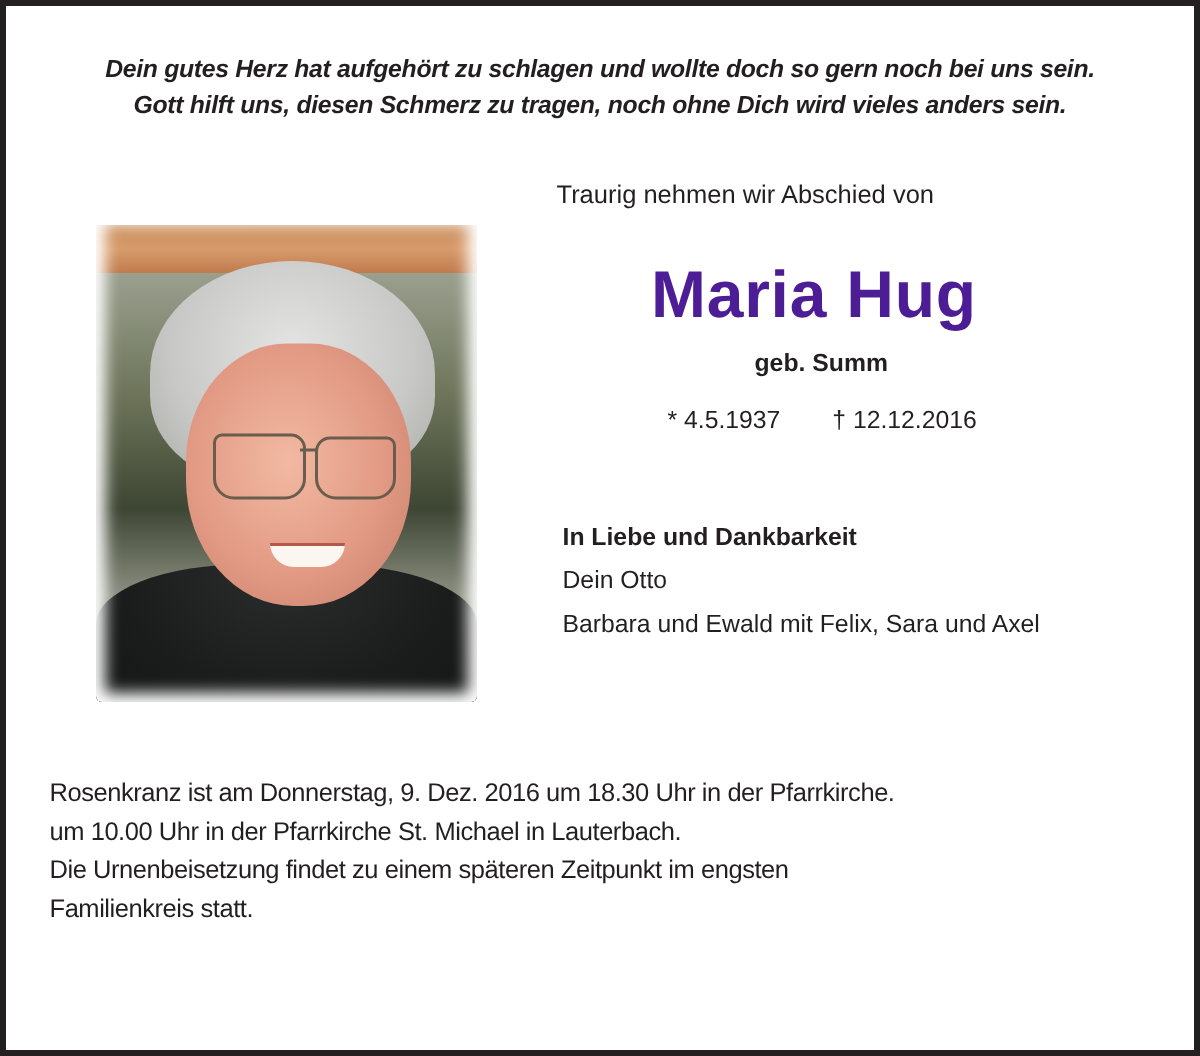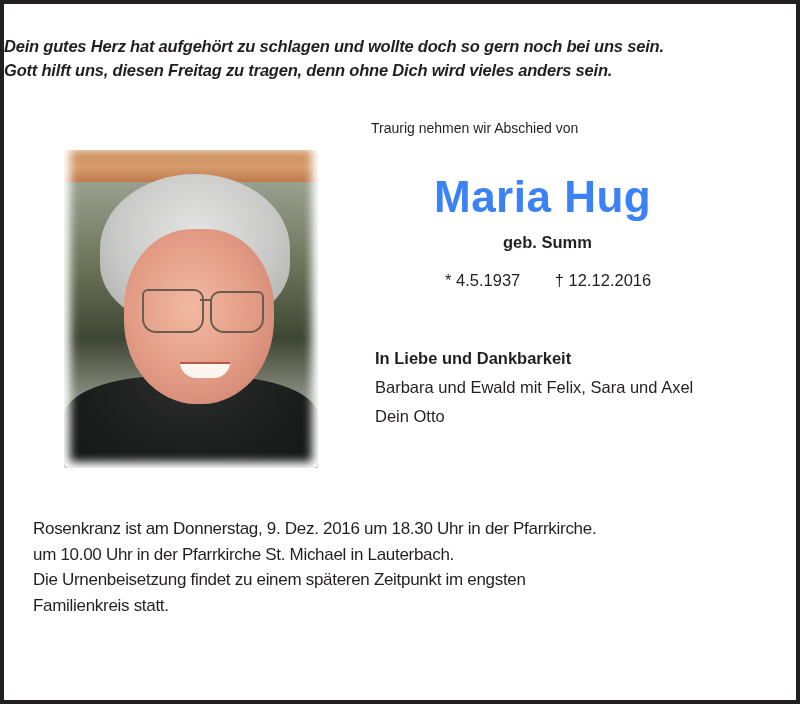--- a/index.html
+++ b/index.html
@@ -1,21 +1,21 @@
 <!DOCTYPE html>
 <html><head>
 <meta charset="utf-8">
 <style>
   html, body { margin: 0; padding: 0; background: #231f20; }
   body { width: 800px; height: 704px; position: relative; overflow: hidden; font-family: "Liberation Sans", sans-serif; color: #231f20; }
   .card { position: absolute; left: 4px; top: 4px; width: 792px; height: 696px; background: #ffffff; }
-  .verse { position: absolute; left: 0; top: 30px; width: 792px; text-align: left; font-style: italic; font-weight: bold; font-size: 16.5px; line-height: 24px; letter-spacing: -0.2px; font-family: "Liberation Sans", sans-serif; color: #231f20; }
+  .verse { position: absolute; left: 0; top: 30px; width: 792px; text-align: center; font-style: italic; font-weight: bold; font-size: 16.5px; line-height: 24px; letter-spacing: -0.2px; font-family: "Liberation Sans", sans-serif; color: #231f20; }
   .verse div { white-space: nowrap; }
-  .intro { position: absolute; left: 367px; top: 116px; font-size: 14px; color: #231f20; }
-  .name { position: absolute; left: 430px; top: 168px; font-size: 44px; font-weight: bold; letter-spacing: 0.5px; color: #3b82f6; }
+  .intro { position: absolute; left: 367px; top: 116px; font-size: 17px; color: #231f20; }
+  .name { position: absolute; left: 430px; top: 168px; font-size: 44px; font-weight: bold; letter-spacing: 0.5px; color: #4c1d95; }
   .maiden { position: absolute; left: 499px; top: 229px; font-size: 16.5px; font-weight: bold; }
   .dates { position: absolute; left: 441px; top: 267px; font-size: 16.5px; text-align: center; }
   .dates span { display: inline-block; }
   .dates .death { margin-left: 30px; }
   .photo { position: absolute; left: 60px; top: 140px; width: 254px; height: 324px; overflow: hidden; border-radius: 4px; box-shadow: 0 0 6px 4px #ffffff inset; }
   .photo .beam { position: absolute; left: 0; top: 6px; width: 100%; height: 32px; background: linear-gradient(180deg, #c98a58 0%, #d79c6c 50%, #c07a4c 100%); }
   .photo .bg { position: absolute; left: 0; top: 38px; width: 100%; height: 286px; background: linear-gradient(180deg, #9aa08e 0%, #6b7258 30%, #3e4634 55%, #8a8e80 75%, #5e6256 100%); }
   .photo .hair { position: absolute; left: 36px; top: 30px; width: 190px; height: 150px; border-radius: 50% 50% 40% 40%; background: radial-gradient(ellipse at 50% 40%, #e4e4e4 0%, #c8c8c6 60%, #a8a8a4 100%); }
   .photo .face { position: absolute; left: 60px; top: 85px; width: 150px; height: 175px; border-radius: 45% 45% 48% 48%; background: radial-gradient(ellipse at 45% 45%, #f2b9a2 0%, #e29a84 55%, #c77c68 100%); }
   .photo .glasses-l { position: absolute; left: 78px; top: 145px; width: 58px; height: 40px; border: 2px solid #6b5d4e; border-radius: 6px 10px 14px 14px; }
@@ -30,21 +30,21 @@
   .notices div { white-space: nowrap; }
   .address { position: absolute; left: 29px; top: 650px; font-size: 17px; letter-spacing: -0.3px; white-space: nowrap; }
 </style>
 </head>
 <body>
 
 <div class="card">
 
   <div class="verse">
     <div>Dein gutes Herz hat aufgehört zu schlagen und wollte doch so gern noch bei uns sein.</div>
-    <div>Gott hilft uns, diesen Freitag zu tragen, denn ohne Dich wird vieles anders sein.</div>
+    <div>Gott hilft uns, diesen Schmerz zu tragen, noch ohne Dich wird vieles anders sein.</div>
   </div>
 
   <div class="intro">Traurig nehmen wir Abschied von</div>
   <div class="name">Maria Hug</div>
   <div class="maiden">geb. Summ</div>
   <div class="dates">
     <span class="birth">* 4.5.1937</span>
     <span class="death">† 12.12.2016</span>
   </div>
 
@@ -56,22 +56,22 @@
     <div class="face"></div>
     <div class="glasses-l"></div>
     <div class="glasses-r"></div>
     <div class="bridge"></div>
     <div class="smile"></div>
     <div class="fade"></div>
   </div>
 
   <div class="family">
     <div class="head">In Liebe und Dankbarkeit</div>
+    <div>Dein Otto</div>
     <div>Barbara und Ewald mit Felix, Sara und Axel</div>
-    <div>Dein Otto</div>
   </div>
 
   <div class="notices">
     <div>Rosenkranz ist am Donnerstag, 9. Dez. 2016 um 18.30 Uhr in der Pfarrkirche.</div>
     <div>um 10.00 Uhr in der Pfarrkirche St. Michael in Lauterbach.</div>
     <div>Die Urnenbeisetzung findet zu einem späteren Zeitpunkt im engsten</div>
     <div>Familienkreis statt.</div>
   </div>
 
 

